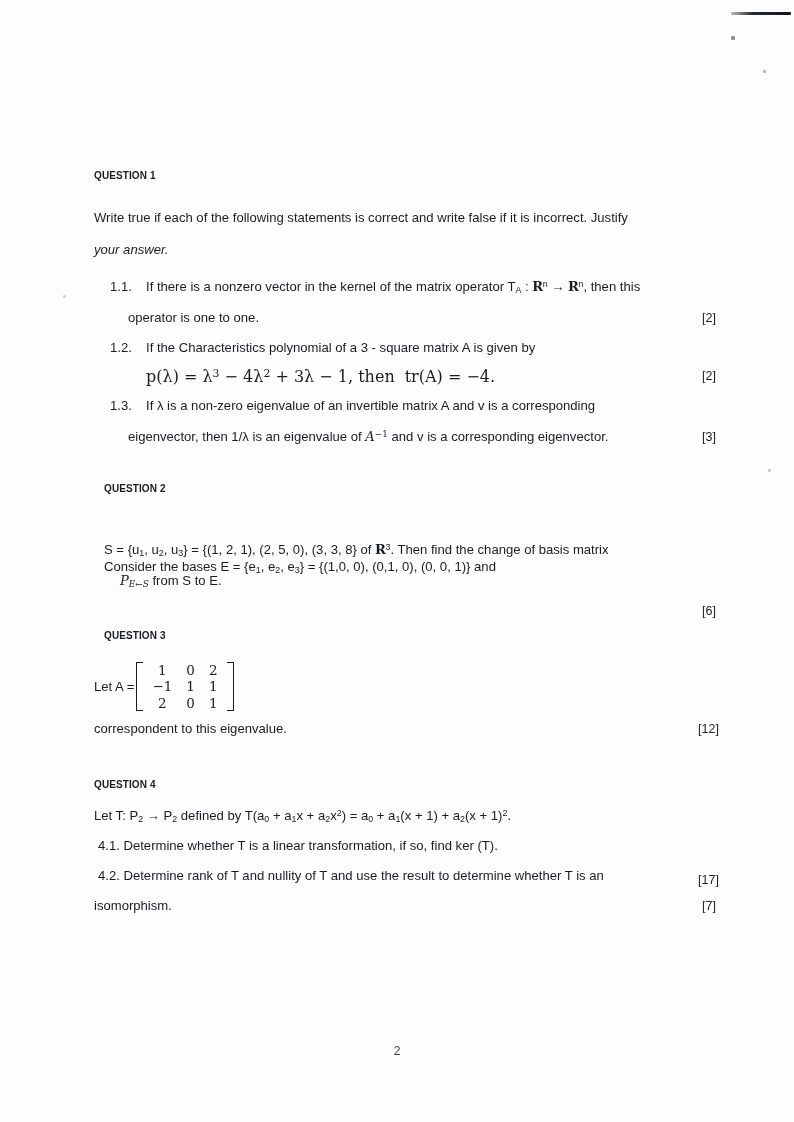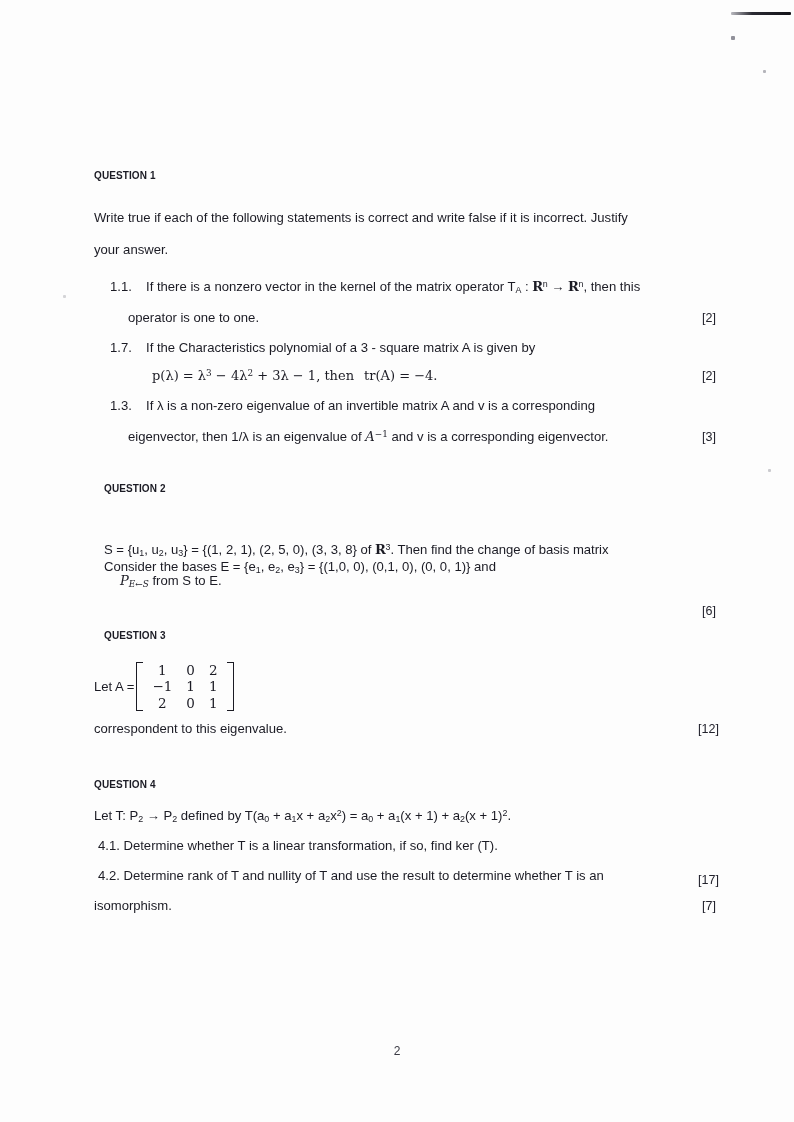--- a/index.html
+++ b/index.html
@@ -129,33 +129,33 @@
   <div class="speck s1"></div>
   <div class="speck s2"></div>
   <div class="speck s3"></div>
   <div class="speck s4"></div>
 
   <div class="content">
 
     <div class="row q-head" style="left:94px; top:171px;">QUESTION 1</div>
 
     <div class="row body-text" style="left:94px; top:211px;">Write true if each of the following statements is correct and write false if it is incorrect. Justify</div>
-    <div class="row body-text" style="left:94px; top:243px;">your answer.</div>
+    <div class="row body-text" style="left:94px; top:243px;font-style:italic;">your answer.</div>
 
     <div class="row body-text" style="left:110px; top:280px;">1.1.</div>
     <div class="row body-text" style="left:146px; top:280px;">
       <span>If there is a nonzero vector in the kernel of the matrix operator T</span><sub>A</sub><span> :  </span><span class="bb">R</span><sup>n</sup><span> → </span><span class="bb">R</span><sup>n</sup><span>, then this</span>
     </div>
     <div class="row body-text" style="left:128px; top:311px;">operator is one to one.</div>
     <div class="mark" style="left:702px; top:311px;">[2]</div>
 
-    <div class="row body-text" style="left:110px; top:341px;">1.7.</div>
+    <div class="row body-text" style="left:110px; top:341px;">1.2.</div>
     <div class="row body-text" style="left:146px; top:341px;">If the Characteristics polynomial of a 3 - square matrix A is given by</div>
 
-    <div class="row ser" style="left:146px; top:369px; font-size:13px;margin-left:6px;">
+    <div class="row ser" style="left:146px; top:369px; font-size:16px;">
       <span>p(λ) = λ</span><sup>3</sup><span> − 4λ</span><sup>2</sup><span> + 3λ − 1, then</span><span style="padding-left:10px;">tr(A) = −4.</span>
     </div>
     <div class="mark" style="left:702px; top:369px;">[2]</div>
 
     <div class="row body-text" style="left:110px; top:399px;">1.3.</div>
     <div class="row body-text" style="left:146px; top:399px;">If λ is a non-zero eigenvalue of an invertible matrix A and v is a corresponding</div>
     <div class="row body-text" style="left:128px; top:430px;">
       <span>eigenvector, then 1/λ is an eigenvalue of </span><span class="mathit ser">A</span><sup class="ser">−1</sup><span> and v is a corresponding eigenvector.</span>
     </div>
     <div class="mark" style="left:702px; top:430px;">[3]</div>

